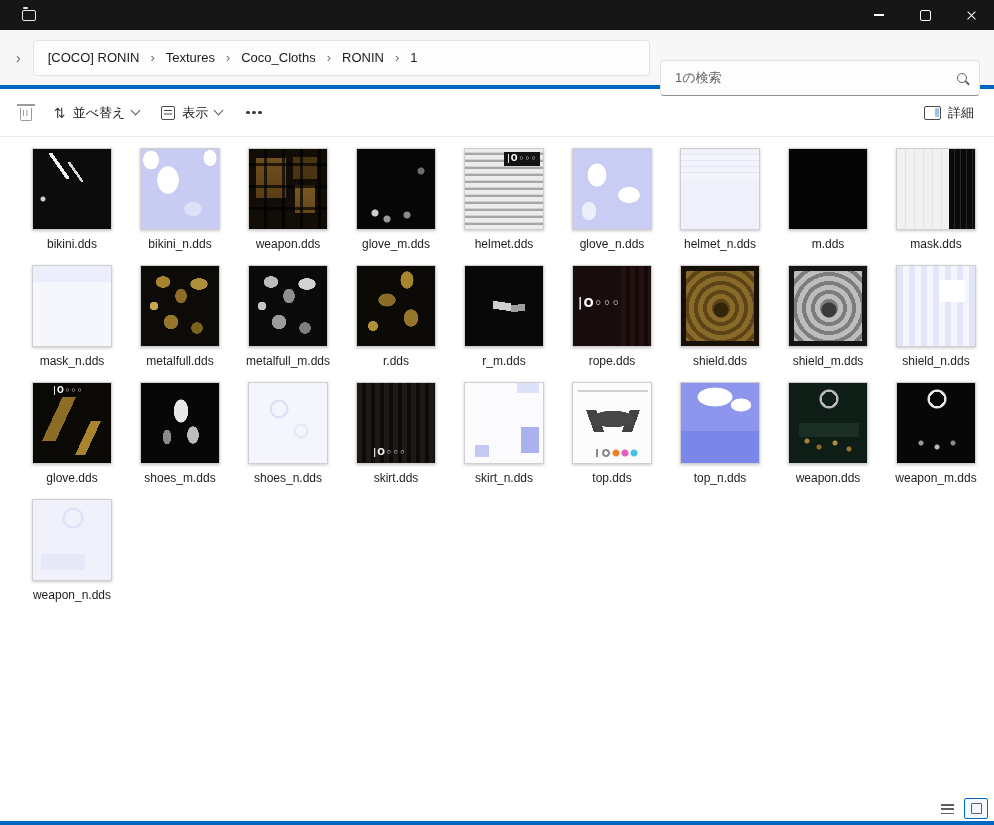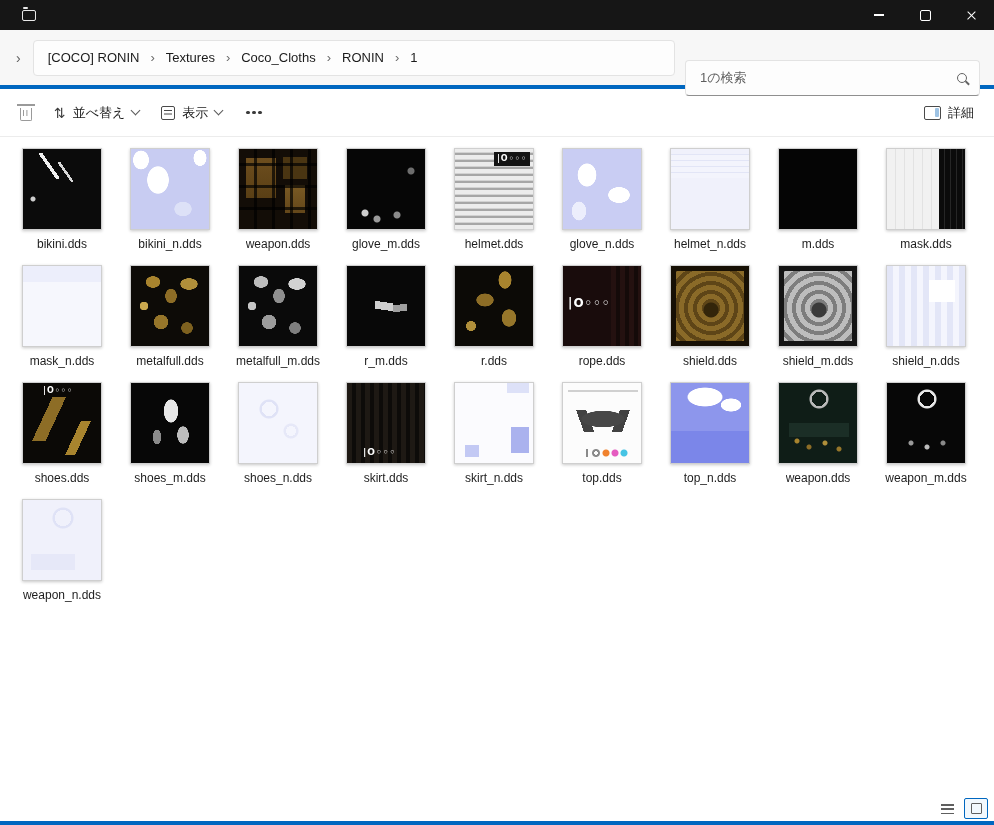--- a/index.html
+++ b/index.html
@@ -18,21 +18,21 @@
   .glyph-close::before,.glyph-close::after{content:"";position:absolute;left:0;top:5px;width:11px;height:1.2px;background:#fff;}
   .glyph-close::before{transform:rotate(45deg);}
   .glyph-close::after{transform:rotate(-45deg);}
 
   
   .addr-row{height:55px;background:#f7f7f7;display:flex;align-items:center;padding:0 14px;box-sizing:border-box;gap:10px;}
   .crumb-overflow{color:#5f5f5f;font-size:14px;padding:0 2px;}
   .addr-box{flex:1;height:36px;background:#fdfdfd;border:1px solid #e3e3e3;border-radius:4px;display:flex;align-items:center;padding:0 10px;box-sizing:border-box;overflow:hidden;}
   .crumb{font-size:13px;color:#1b1b1b;padding:3px 4px;border-radius:3px;white-space:nowrap;cursor:default;}
   .crumb-sep{font-size:13px;color:#6b6b6b;padding:0 7px;}
-  .search-box{width:295px;height:36px;background:#fdfdfd;border:1px solid #e3e3e3;border-bottom:1px solid #8f8f8f;border-radius:4px;display:flex;align-items:center;padding:0 12px;box-sizing:border-box;margin-top:40px;}
+  .search-box{width:320px;height:36px;background:#fdfdfd;border:1px solid #e3e3e3;border-bottom:1px solid #8f8f8f;border-radius:4px;display:flex;align-items:center;padding:0 12px;box-sizing:border-box;margin-top:40px;}
   .search-box input{border:none;outline:none;background:transparent;flex:1;font-size:13px;color:#3b3b3b;font-family:inherit;}
   .search-box input::placeholder{color:#5e5e5e;opacity:1;}
   .icon-search{width:8px;height:8px;border:1.5px solid #636363;border-radius:50%;position:relative;flex:none;margin-left:8px;}
   .icon-search::after{content:"";position:absolute;width:5px;height:1.5px;background:#636363;transform:rotate(45deg);right:-4px;bottom:-2px;}
 
   
   .accent{height:4px;background:#0067c0;}
 
   
   .toolbar{height:48px;background:#fff;border-bottom:1px solid #ececec;display:flex;align-items:center;padding:0 10px;box-sizing:border-box;gap:2px;}
@@ -45,21 +45,21 @@
   .chev{width:6px;height:6px;border-right:1.4px solid #5a5a5a;border-bottom:1.4px solid #5a5a5a;transform:rotate(45deg);margin-top:-4px;}
   .icon-view{width:12px;height:12px;border:1.5px solid #4a4a4a;border-radius:2px;position:relative;}
   .icon-view::after{content:"";position:absolute;left:2px;right:2px;top:3px;height:1.5px;background:#4a4a4a;box-shadow:0 3.5px #4a4a4a;}
   .icon-more{width:3.5px;height:3.5px;border-radius:50%;background:#3b3b3b;box-shadow:6px 0 #3b3b3b,-6px 0 #3b3b3b;margin:0 8px;}
   .tool-spacer{flex:1;}
   .icon-details{width:15px;height:12px;border:1.5px solid #4a4a4a;border-radius:2px;position:relative;}
   .icon-details::after{content:"";position:absolute;top:1.5px;bottom:1.5px;right:1.5px;width:4px;background:#9ec3e4;border-radius:1px;}
 
   
   .content{height:684px;overflow:hidden;background:#fff;position:relative;}
-  .file-grid{display:grid;grid-template-columns:repeat(9,108px);grid-auto-rows:117px;padding:11px 0 0 8px;}
+  .file-grid{display:grid;grid-template-columns:repeat(9,108px);grid-auto-rows:117px;padding:11px 0 0 18px;}
   .file-item{width:108px;display:flex;flex-direction:column;align-items:center;cursor:default;}
   .fname{margin-top:7px;font-size:12px;color:#1d1d1d;max-width:106px;white-space:nowrap;overflow:hidden;text-overflow:ellipsis;text-align:center;}
   .thumb{width:80px;height:82px;border:1px solid #cfcfcf;box-shadow:0 1px 3px rgba(0,0,0,.22);position:relative;background-color:#fff;flex:none;box-sizing:border-box;}
 
   
   .t-bikini{background-color:#0b0b0b;background-image:linear-gradient(55deg,transparent 45%,#f0f0f0 45% 56%,transparent 56%),linear-gradient(55deg,transparent 45%,#d8d8d8 45% 56%,transparent 56%),radial-gradient(circle at 10px 50px,#cfcfcf 2px,transparent 3px);background-size:20px 26px,15px 20px,auto;background-position:16px 4px,35px 13px,0 0;background-repeat:no-repeat;}
   .t-bikini-n{background-color:#c8ccf2;background-image:radial-gradient(15px 19px at 27px 31px,#fff 70%,transparent 74%),radial-gradient(11px 13px at 10px 11px,#fff 70%,transparent 74%),radial-gradient(9px 11px at 69px 9px,#fff 70%,transparent 74%),radial-gradient(12px 10px at 52px 60px,#dde1f7 70%,transparent 74%);}
   .t-glove{background-color:#130d07;background-image:repeating-linear-gradient(90deg,transparent 0 15px,#000000b0 15px 18px),repeating-linear-gradient(0deg,transparent 0 19px,#000000b0 19px 22px),linear-gradient(#6e4e1e,#5a3f15),linear-gradient(#7a5a24,#64471a),linear-gradient(#4a3512,#4a3512);background-size:auto,auto,30px 40px,20px 28px,24px 22px;background-position:0 0,0 0,7px 9px,46px 36px,44px 8px;background-repeat:repeat,repeat,no-repeat,no-repeat,no-repeat;}
   .t-glove-m{background-color:#060606;background-image:radial-gradient(circle at 18px 64px,#cfcfcf 3px,transparent 4px),radial-gradient(circle at 30px 70px,#9a9a9a 3px,transparent 4px),radial-gradient(circle at 50px 66px,#8a8a8a 3px,transparent 4px),radial-gradient(circle at 64px 22px,#6d6d6d 3px,transparent 4px);}
   .t-glove-n{background-color:#c9cdf3;background-image:radial-gradient(13px 16px at 24px 26px,#fff 70%,transparent 74%),radial-gradient(15px 11px at 56px 46px,#fff 70%,transparent 74%),radial-gradient(10px 13px at 16px 62px,#eceefc 70%,transparent 74%);}
@@ -210,46 +210,46 @@
         </div>
         <div class="file-item">
           <div class="thumb t-gold-a"></div>
           <div class="fname">metalfull.dds</div>
         </div>
         <div class="file-item">
           <div class="thumb t-gold-m"></div>
           <div class="fname">metalfull_m.dds</div>
         </div>
         <div class="file-item">
+          <div class="thumb t-r"></div>
+          <div class="fname">r.dds</div>
+        </div>
+        <div class="file-item">
           <div class="thumb t-r-m"></div>
           <div class="fname">r_m.dds</div>
         </div>
         <div class="file-item">
-          <div class="thumb t-r"></div>
-          <div class="fname">r.dds</div>
-        </div>
-        <div class="file-item">
           <div class="thumb t-rope"></div>
           <div class="fname">rope.dds</div>
         </div>
         <div class="file-item">
           <div class="thumb t-shield"></div>
           <div class="fname">shield.dds</div>
         </div>
         <div class="file-item">
           <div class="thumb t-shield-m"></div>
           <div class="fname">shield_m.dds</div>
         </div>
         <div class="file-item">
           <div class="thumb t-shield-n"></div>
           <div class="fname">shield_n.dds</div>
         </div>
         <div class="file-item">
           <div class="thumb t-shoes"></div>
-          <div class="fname">shoes.dds</div>
+          <div class="fname">glove.dds</div>
         </div>
         <div class="file-item">
           <div class="thumb t-shoes-m"></div>
           <div class="fname">shoes_m.dds</div>
         </div>
         <div class="file-item">
           <div class="thumb t-shoes-n"></div>
           <div class="fname">shoes_n.dds</div>
         </div>
         <div class="file-item">

